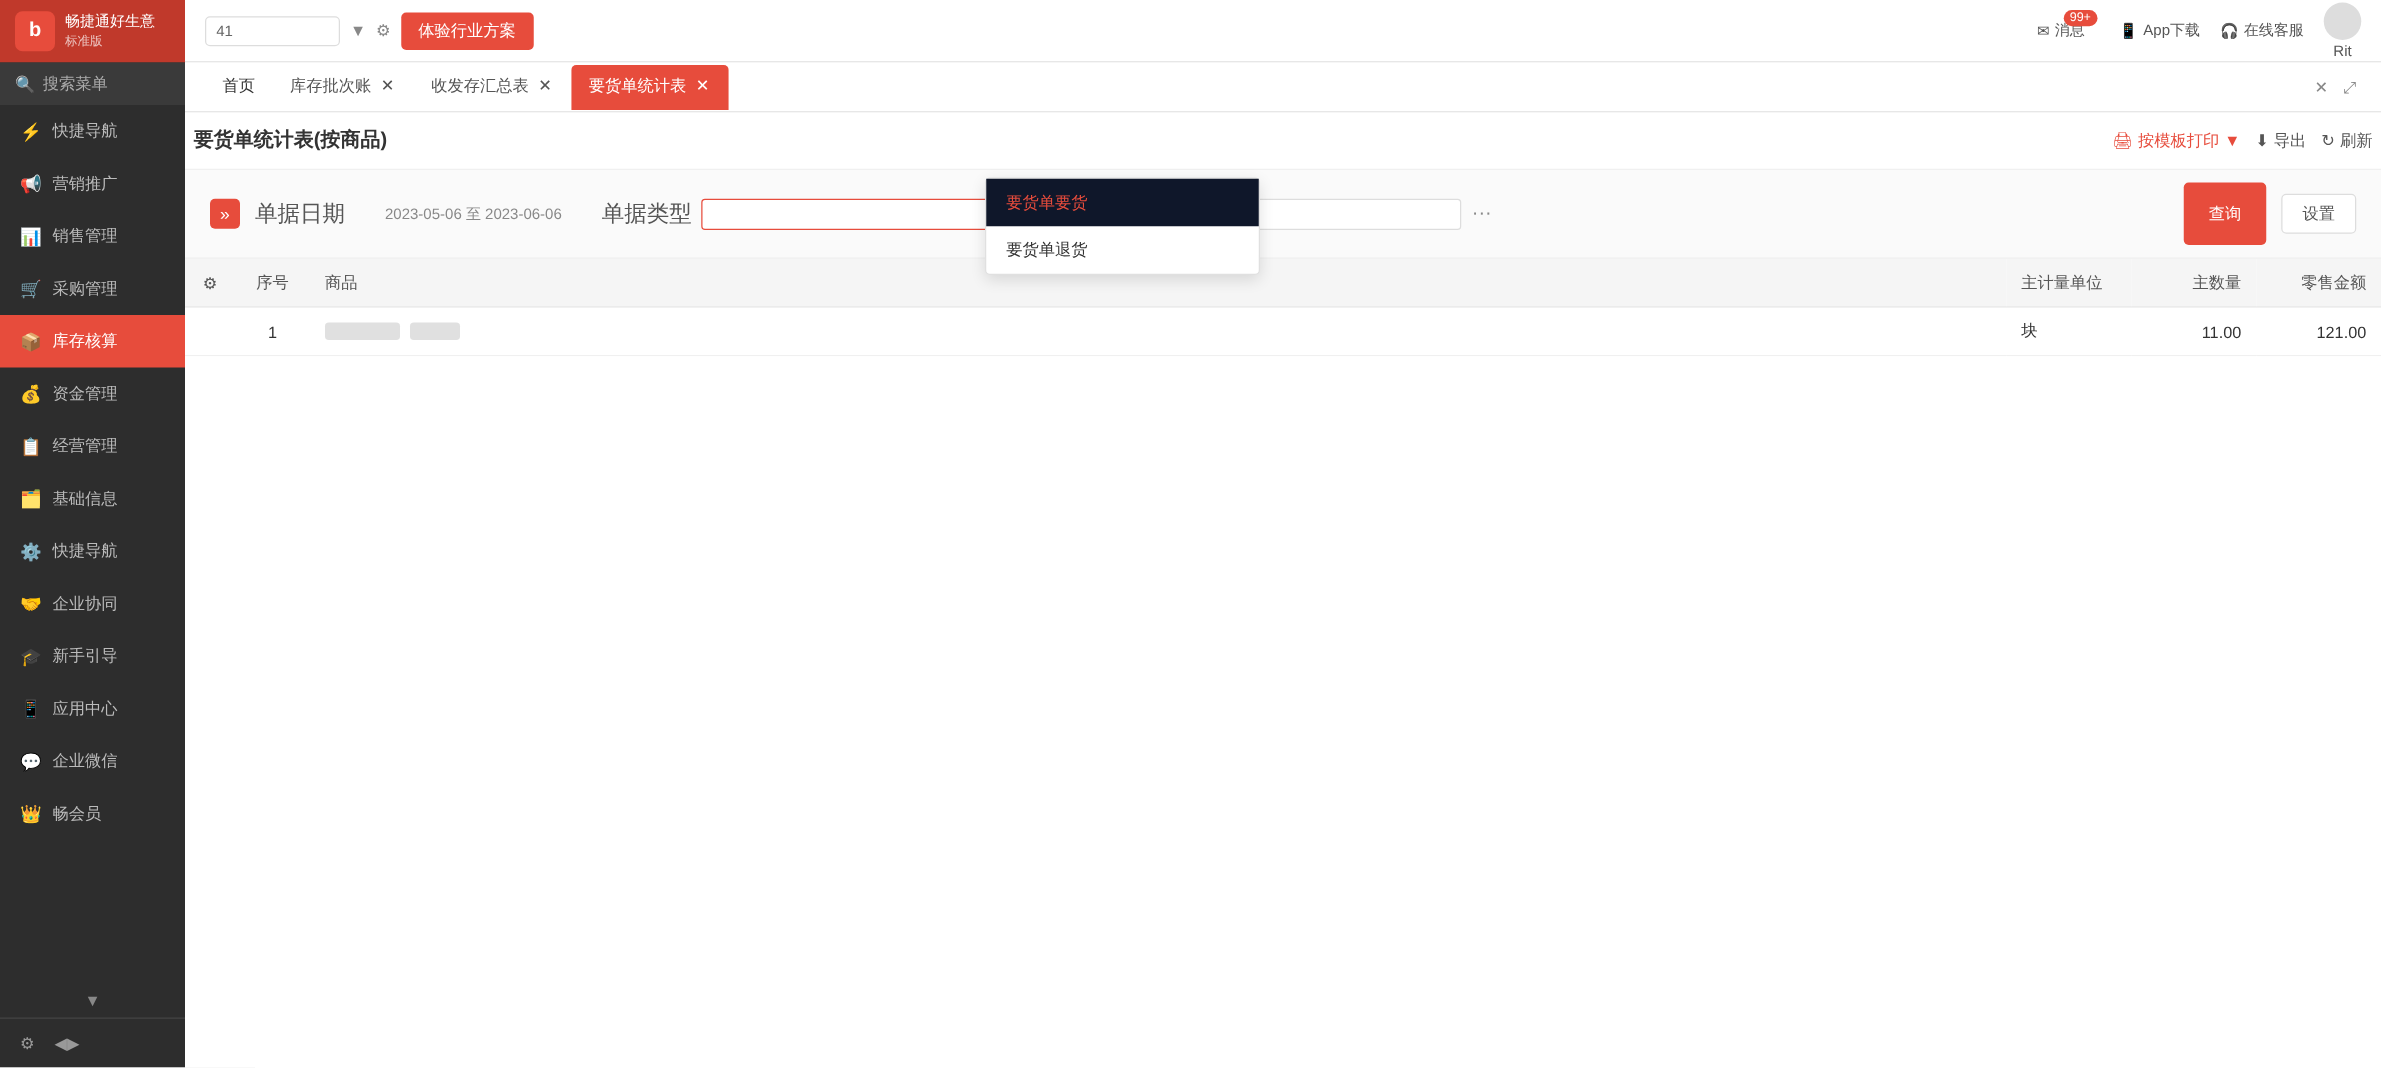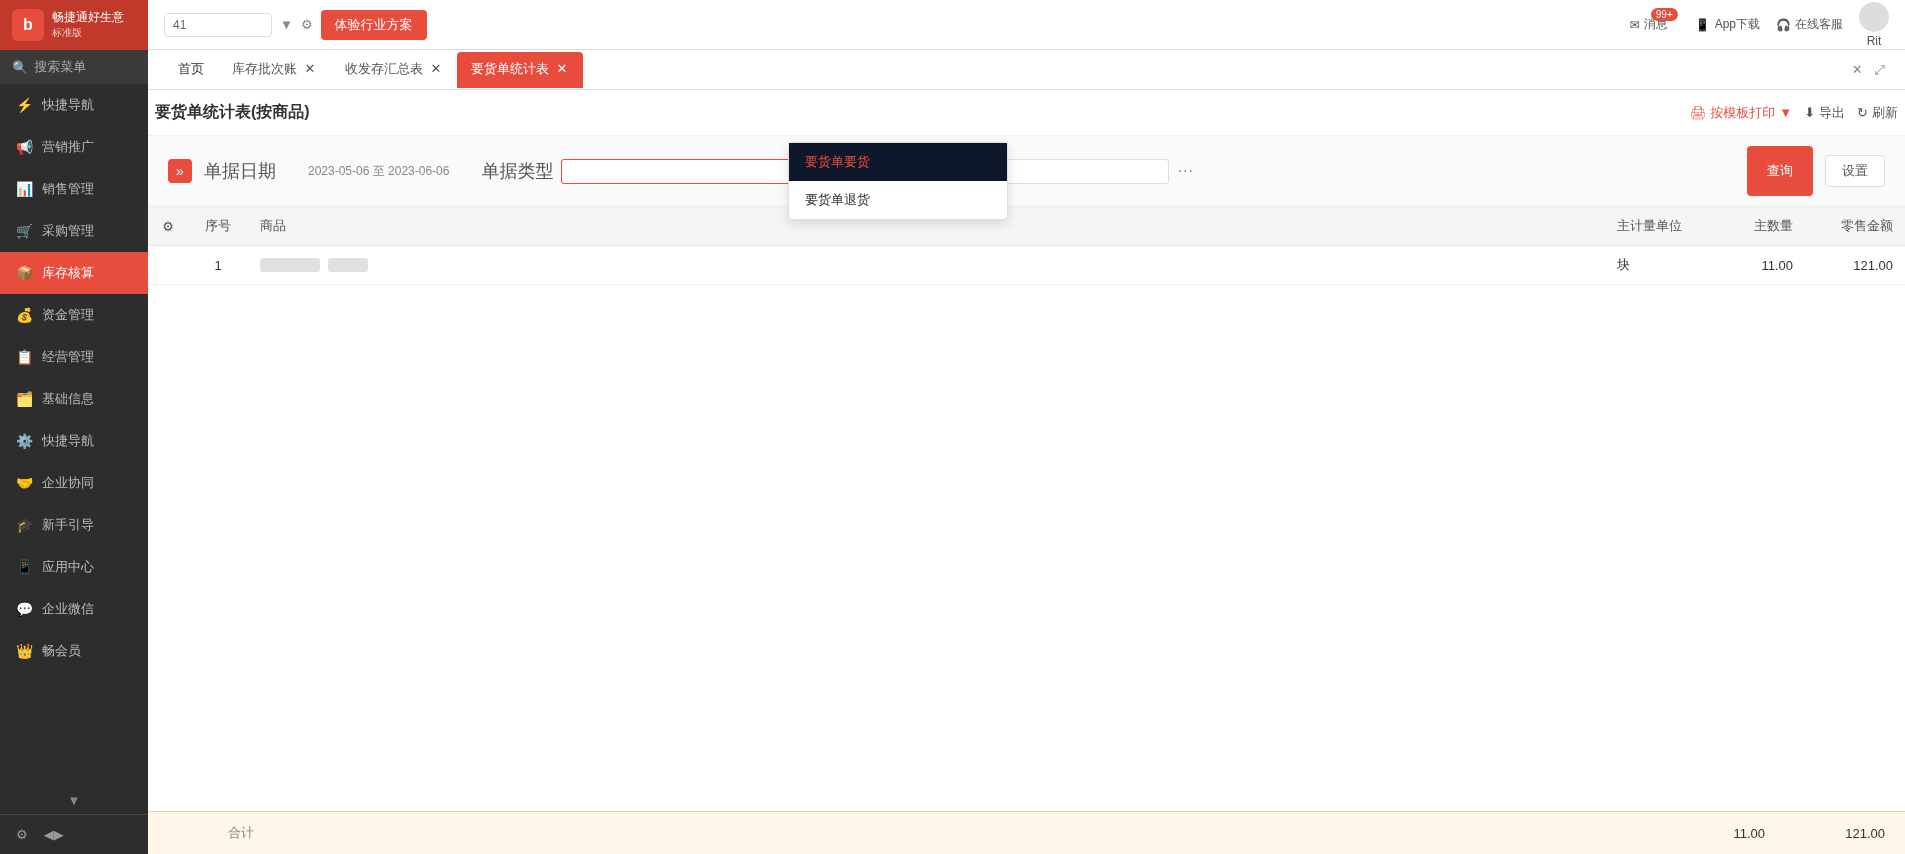--- a/index.html
+++ b/index.html
@@ -661,22 +661,15 @@
               </div>
             </td>
             <td class="col-unit">块</td>
             <td class="col-qty right">11.00</td>
             <td class="col-amount right">121.00</td>
           </tr>
         </tbody>
       </table>
     </div>
 
-    <div class="table-footer" style="margin-top: auto; position: absolute; bottom: 0; left: 0; right: 0;">
-      <span style="width: 40px; display:inline-block;"></span>
-      <span class="footer-label">合计</span>
-      <span style="flex:1;"></span>
-      <span class="footer-qty">11.00</span>
-      <span class="footer-amount">121.00</span>
-    </div>
 
   </div>
 </div>
 
 </body></html>

